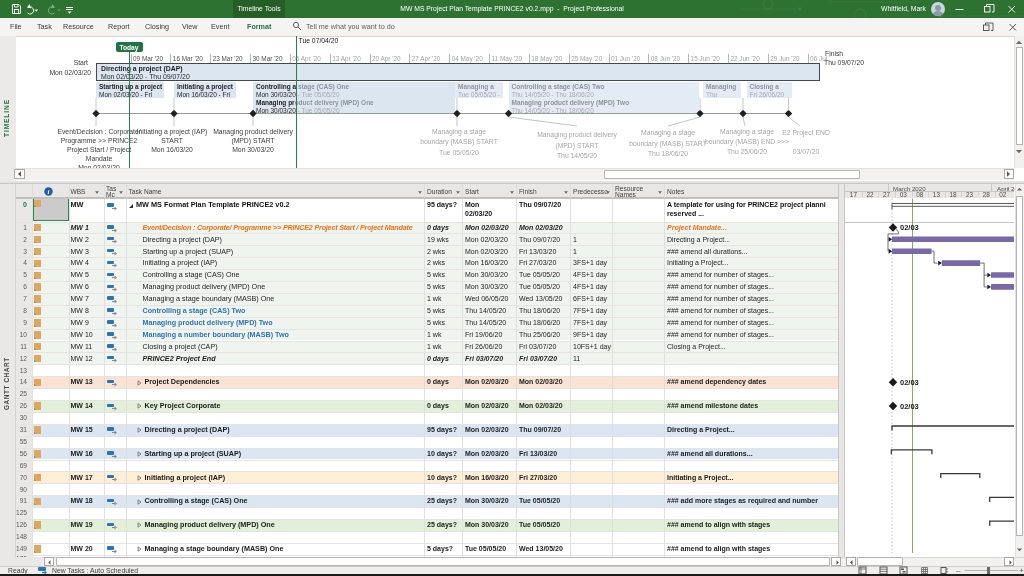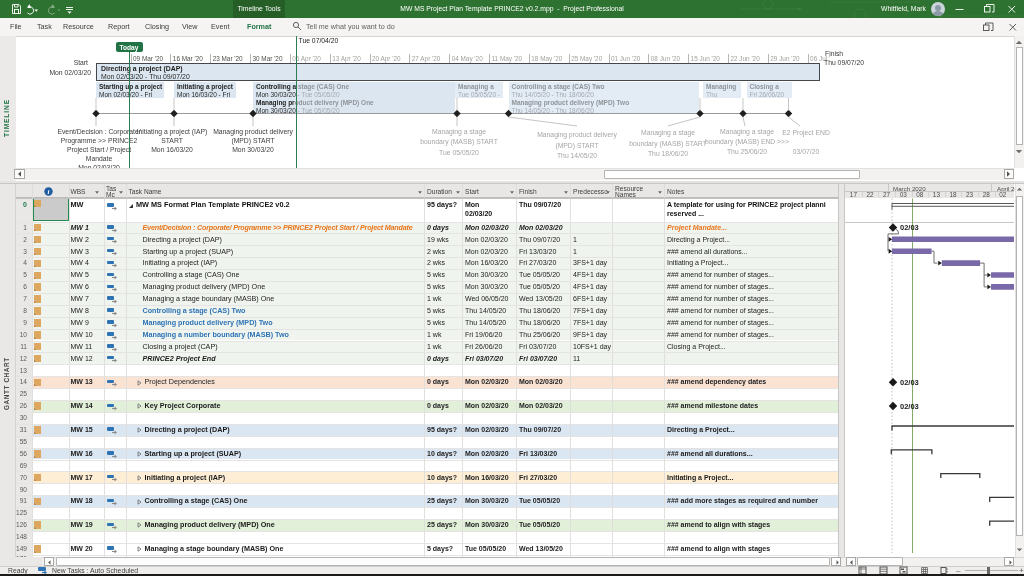--- a/index.html
+++ b/index.html
@@ -518,21 +518,21 @@
     </div>
 <div class="t" style="left:70.5px;top:378.39999999999975px;color:#222;font-size:7px;font-weight:bold;">MW 13</div>
 <div style="left:107px;top:379.69999999999976px;width:7px;height:3.5px;background:#2e74b5;border-radius:1px;"></div>
 <svg style="left:111.5px;top:382.19999999999976px;width:6px;height:6px;position:absolute" viewBox="0 0 6 6">
       <path d="M0 2.5 H3" stroke="#8a8a8a" stroke-width="1.1"></path>
       <path d="M2.6 0.6 L5 2.5 L2.6 4.4 z" fill="#8a8a8a"></path>
     </svg>
 <svg style="left:136.5px;top:379.59999999999974px;width:5px;height:6px;position:absolute" viewBox="0 0 5 6">
       <path d="M1 0.8 L4 3 L1 5.2 z" fill="none" stroke="#777" stroke-width="0.9"></path>
     </svg>
-<div class="t" style="left:144.5px;top:378.39999999999975px;font-size:7.2px;white-space:nowrap;color:#1a1a1a;font-weight:normal;">Project Dependencies</div>
+<div class="t" style="left:144.5px;top:378.39999999999975px;font-size:7.2px;white-space:nowrap;color:#1a1a1a;font-weight:bold;">Project Dependencies</div>
 <div class="t" style="left:427px;top:378.39999999999975px;color:#222;font-size:7px;font-weight:bold;white-space:nowrap;">0 days</div>
 <div class="t" style="left:465px;top:378.39999999999975px;color:#222;font-size:7px;font-weight:bold;white-space:nowrap;">Mon 02/03/20</div>
 <div class="t" style="left:519px;top:378.39999999999975px;color:#222;font-size:7px;font-weight:bold;white-space:nowrap;">Mon 02/03/20</div>
 <div class="t" style="left:667px;top:378.39999999999975px;font-size:7px;white-space:nowrap;color:#1a1a1a;font-weight:bold;">### amend dependency dates</div>
 <div style="left:31.5px;top:388.1px;width:806.5px;height:11.9px;background:#ffffff;"></div>
 <div class="t" style="left:27px;top:390.2999999999997px;transform:translateX(-100%);color:#5c5b59;font-size:6.6px;">25</div>
 <div style="left:31.5px;top:400.0px;width:806.5px;height:11.9px;background:#e2efd9;"></div>
 <div class="t" style="left:27px;top:402.1999999999997px;transform:translateX(-100%);color:#5c5b59;font-size:6.6px;">26</div>
 <div style="left:33.5px;top:402.3999999999997px;width:7.5px;height:7.5px;background:#dda75f;">
       <div style="position:absolute;left:0;bottom:0;width:0;height:0;border-left:3.5px solid #fdfdfd;border-top:3.5px solid transparent;"></div>

